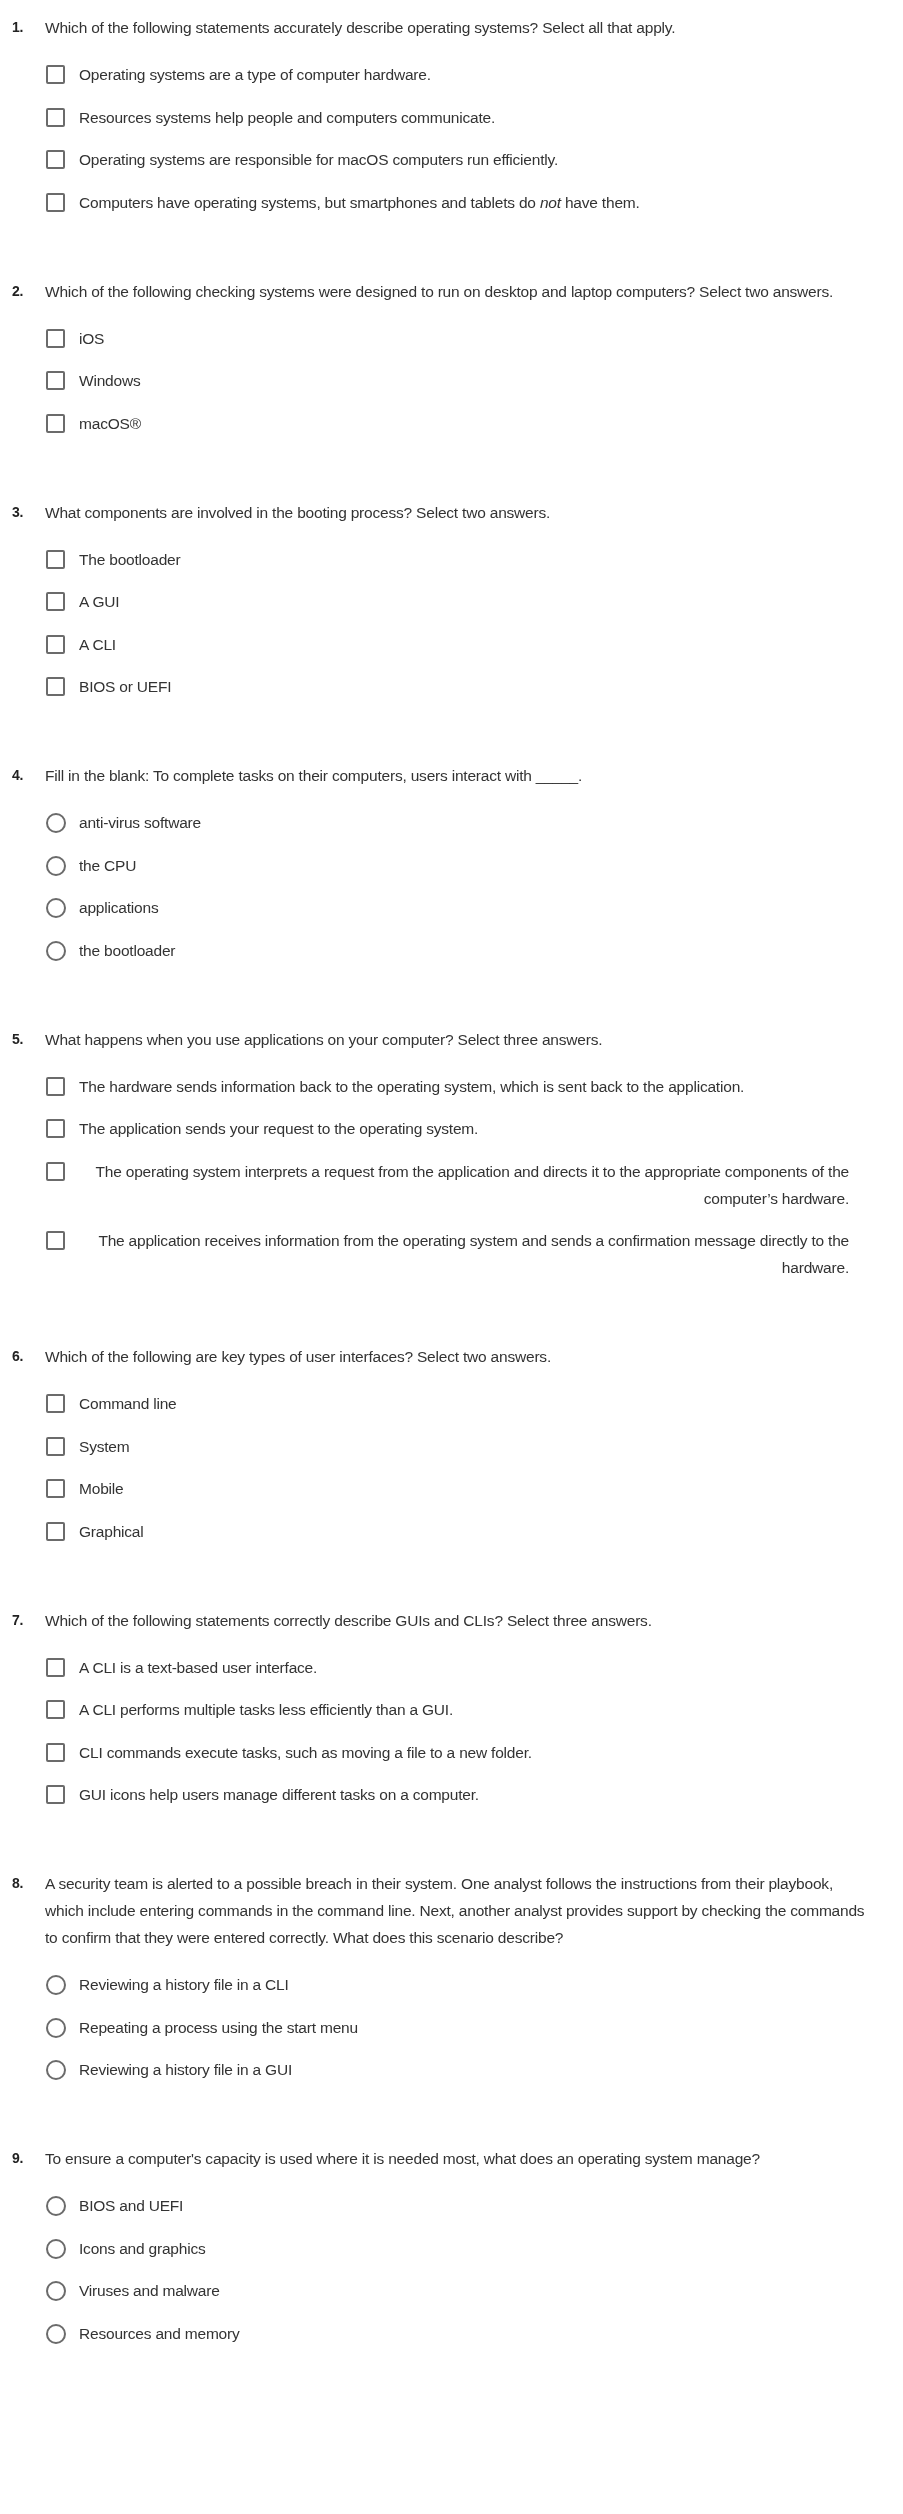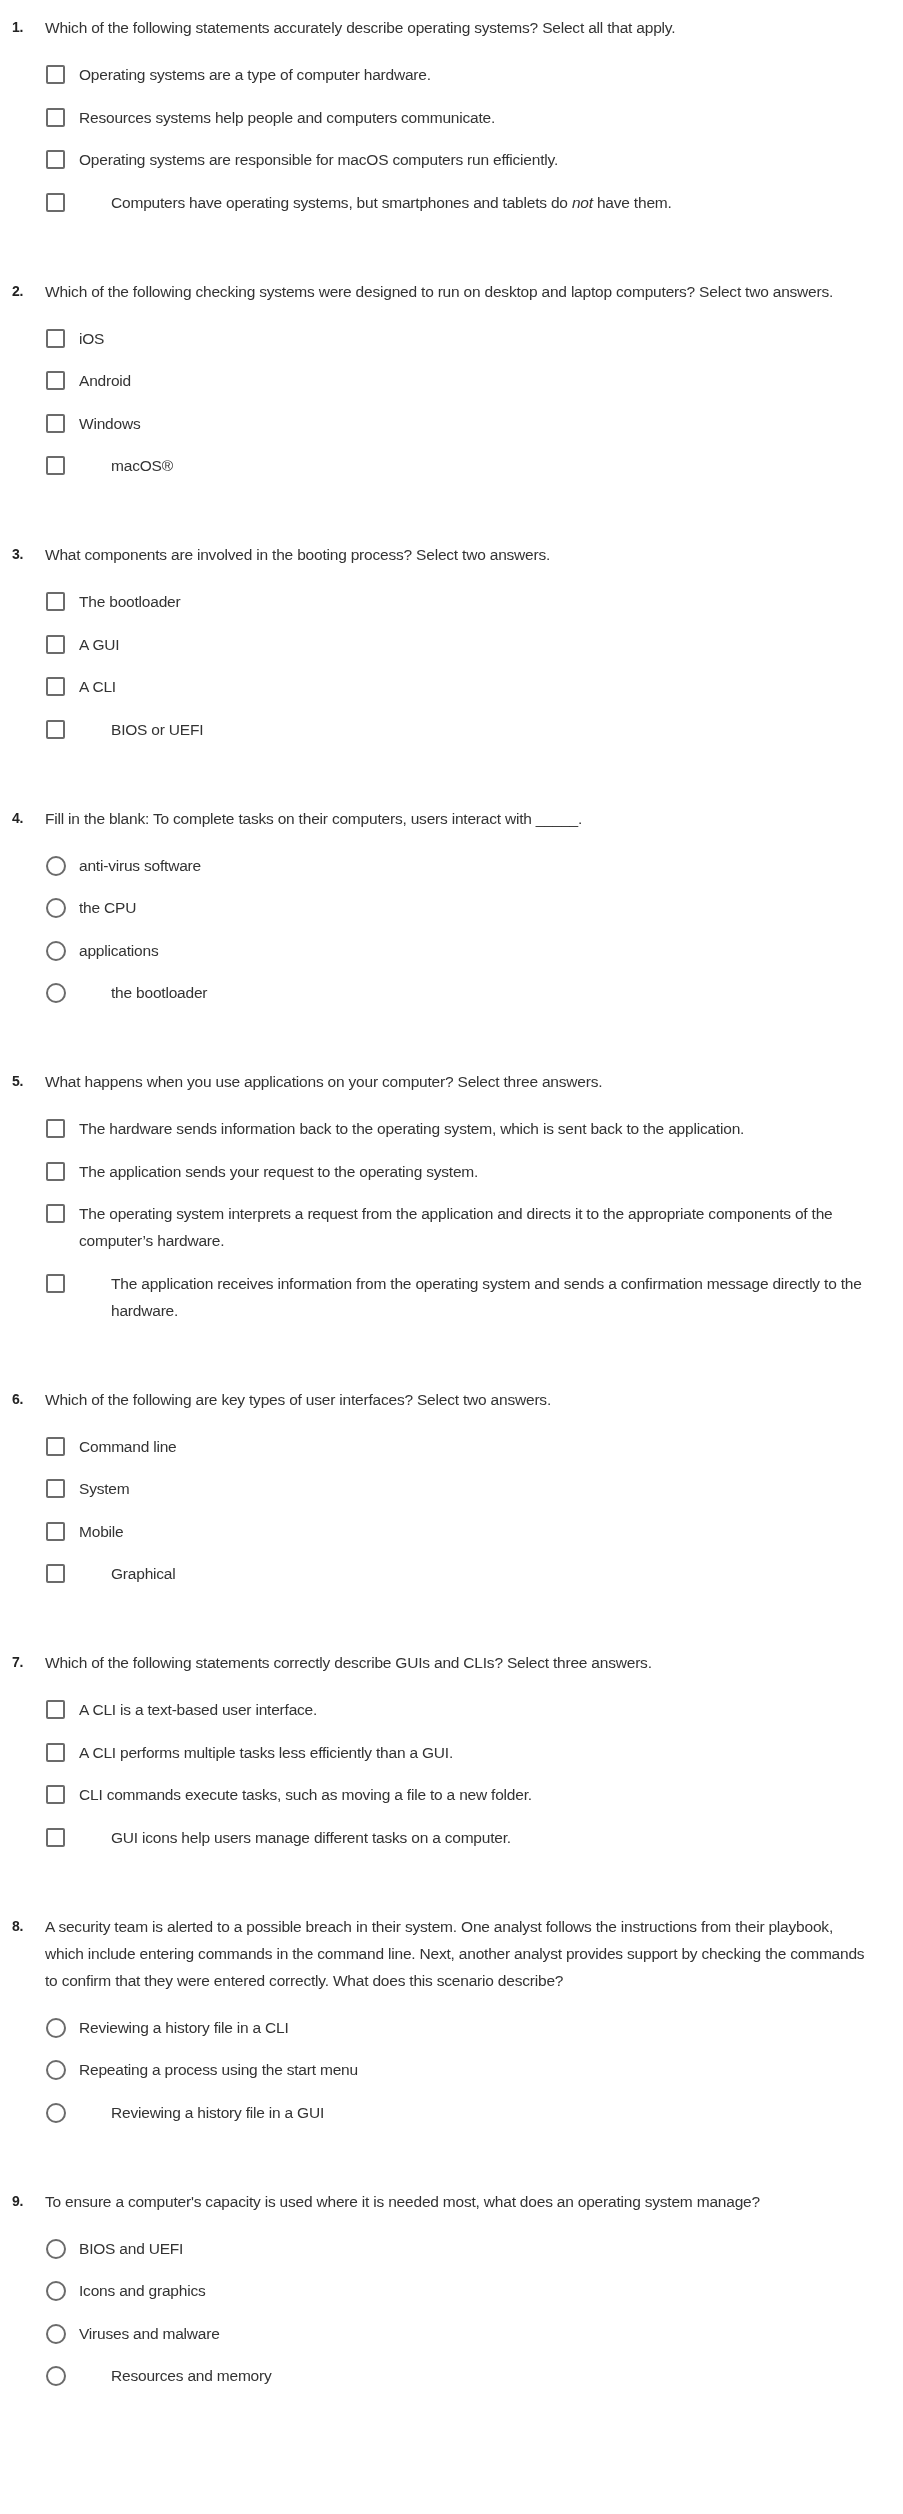--- a/index.html
+++ b/index.html
@@ -47,24 +47,24 @@
     margin: 20px 0 0 0;
     padding: 0;
   }
   .option {
     position: relative;
     display: flex;
     align-items: flex-start;
     padding-left: 1px;
     margin-bottom: 15.5px;
     cursor: pointer;
+    text-align: right;
   }
   .option:last-child {
     margin-bottom: 0;
-    gap: 32px;
   }
   .box {
     flex: 0 0 auto;
     width: 15px;
     height: 15px;
     border: 2px solid #6b6b6b;
     border-radius: 2px;
     margin-top: 4px;
     margin-right: 14px;
     background: #ffffff;
@@ -124,24 +124,20 @@
       <span class="q-num">2.</span>
       <span class="q-text">Which of the following checking systems were designed to run on desktop and laptop computers? Select two answers.</span>
     </div>
     <ul class="options">
       <li class="option">
         <span class="box"></span>
         <span class="opt-text">iOS</span>
       </li>
       <li class="option">
         <span class="box"></span>
-        <span class="opt-text">Android</span>
-      </li>
-      <li class="option">
-        <span class="box"></span>
         <span class="opt-text">Windows</span>
       </li>
       <li class="option">
         <span class="box"></span>
         <span class="opt-text">macOS®</span>
       </li>
     </ul>
   </section>
 
   <section class="question">

